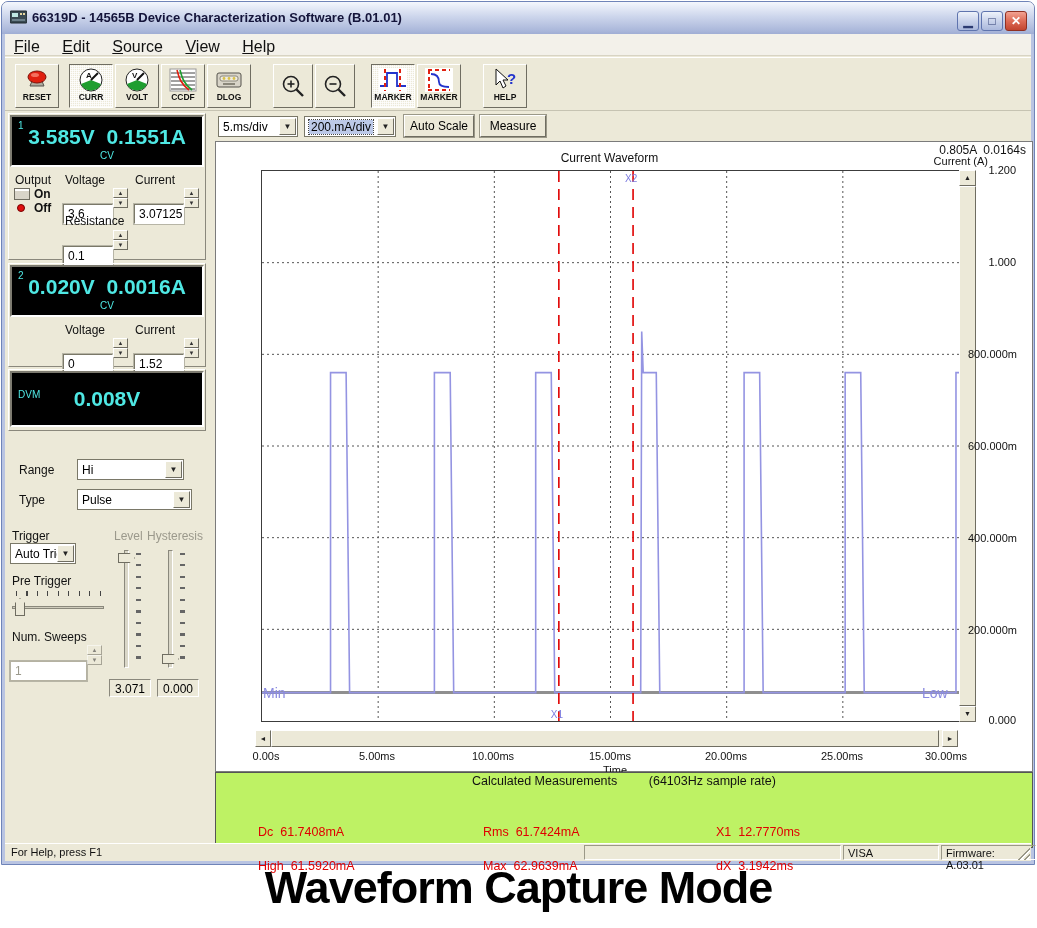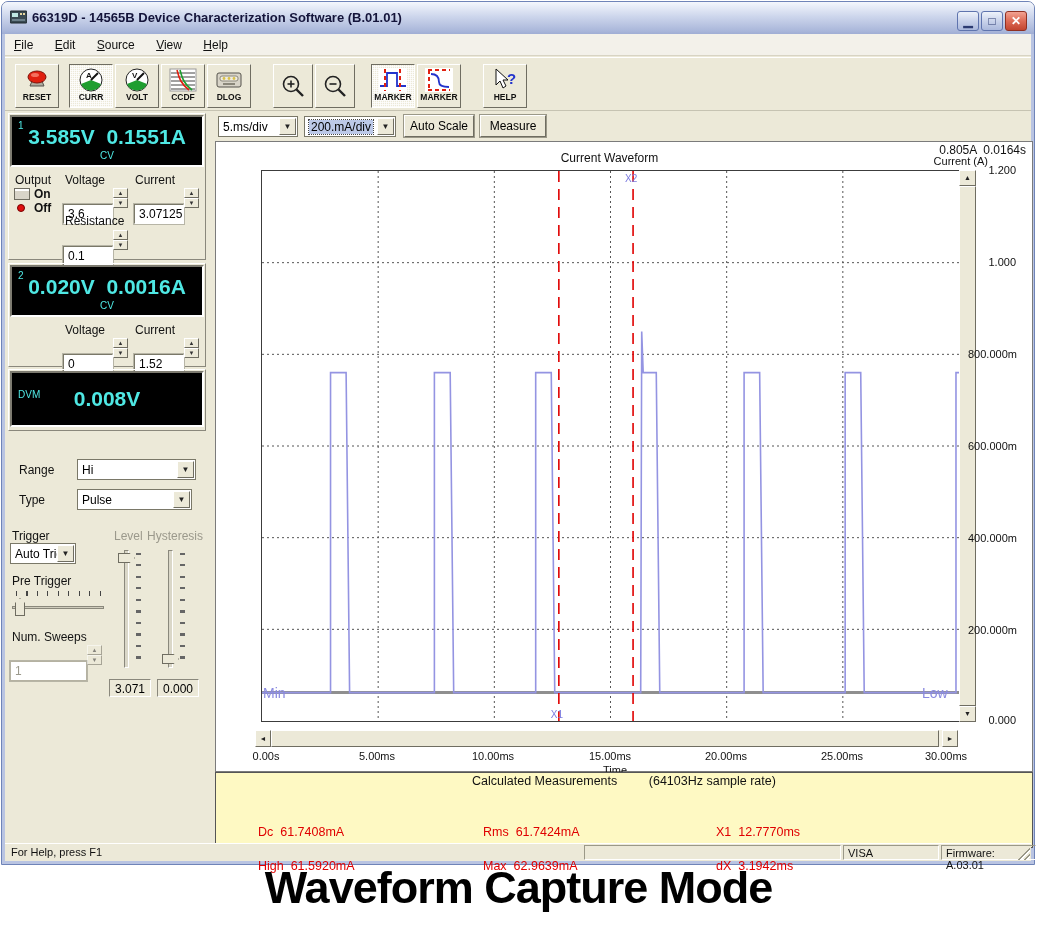--- a/index.html
+++ b/index.html
@@ -18,21 +18,21 @@
       background:linear-gradient(#eef2fa,#c6d0e9 55%,#aab8dc); text-align:center; line-height:18px;
       font-size:12px; color:#2c3b72; font-weight:bold; }
   #btn-min { left:955px; } #btn-max { left:979px; }
   #btn-close { left:1003px; background:linear-gradient(#f2a292,#dd6a55 50%,#c2442f); border-color:#903022; color:#fff; }
   .frame-edge { position:absolute; background:#b9c4e2; }
   #edge-l { left:0; top:32px; bottom:0; width:3px; }
   #edge-r { right:0; top:32px; bottom:0; width:3px; }
   #edge-b { left:0; bottom:0; right:0; height:3px; }
 
   #menubar { position:absolute; left:3px; right:3px; top:32px; height:22px; background:#f3f1ea;
-      border-bottom:1px solid #d8d4c4; font-size:12px; color:#111; }
+      border-bottom:1px solid #d8d4c4; font-size:16px; color:#111; }
   .menu-item { display:inline-block; padding:4px 9px 3px 9px; }
   .menu-item::first-letter { text-decoration:underline; }
 
   
   #toolbar { position:absolute; left:3px; right:3px; top:55px; height:54px; background:#ece9d8;
       border-top:1px solid #fff; border-bottom:1px solid #c6c3b2; }
   .tool-btn { position:absolute; top:6px; width:44px; height:44px; background:#ece9d8;
       border:1px solid; border-color:#fff #6f6d61 #6f6d61 #fff; text-align:center;
       font-size:8.5px; font-weight:bold; color:#111; }
   .tool-btn .ic { display:block; margin:3px auto 0 auto; width:28px; height:24px; }
@@ -81,21 +81,21 @@
   .xtick { position:absolute; top:608px; transform:translateX(-50%); font-size:11px; color:#111; white-space:nowrap; }
   #x-title { position:absolute; left:399px; top:622px; transform:translateX(-50%); font-size:11px; color:#111; }
   .mklabel { position:absolute; font-size:10px; color:#7c7ce0; }
   .annlabel { position:absolute; font-size:14px; color:#8a8ae0; }
   
   .sb-btn { position:absolute; background:#ece9d8; border:1px solid; border-color:#fff #6f6d61 #6f6d61 #fff;
       font-size:7px; color:#222; text-align:center; }
   .sb-track { position:absolute; background:#f3f1e4; }
   .sb-thumb { position:absolute; background:#ece9d8; border:1px solid; border-color:#fff #6f6d61 #6f6d61 #fff; }
   
-  #measbox { position:absolute; left:213px; top:770px; width:818px; height:76px; background:#fef9c3; border:1px solid #555; }
+  #measbox { position:absolute; left:213px; top:770px; width:818px; height:76px; background:#bef264; border:1px solid #555; }
   #meas-head { position:absolute; left:0; right:0; top:1px; text-align:center; font-size:12.5px; color:#111; }
   #meas-head span { margin:0 14px; }
   .meas-col { position:absolute; top:17px; font-size:12.5px; color:#e00000; line-height:17px; white-space:pre; }
 
   
   #statusbar { position:absolute; left:3px; right:3px; bottom:3px; height:18px; background:#ece9d8; border-top:1px solid #fff; }
   .status-panel { position:absolute; top:1px; height:15px; font-size:11px; color:#111; padding:1px 4px 0 4px; }
   .status-panel.sunken { border:1px solid; border-color:#9a9888 #fff #fff #9a9888; }
   #grip { position:absolute; right:1px; bottom:1px; width:13px; height:13px;
       background:linear-gradient(135deg,transparent 0 50%,#9a9888 50% 58%,#fff 58% 66%,transparent 66% 74%,#9a9888 74% 82%,#fff 82% 90%,transparent 90%); }
@@ -280,21 +280,21 @@
         <div class="dn">▼</div>
       </div>
 
     <div class="raised" style="position:absolute;left:6px;top:367px;width:198px;height:62px"></div>
     <div class="lcd" style="left:8px;top:369px;width:194px;height:56px">
       <span class="chnum" style="top:16px">DVM</span>
       <div class="big" style="top:14px">0.008V</div>
     </div>
 
     <span class="lbl" style="left:17px;top:461px">Range</span>
-    <div class="combo" style="left:75px;top:457px;width:119px">
+    <div class="combo" style="left:75px;top:457px;width:107px">
       <span class="val">Hi</span>
       <span class="drop">▼</span>
     </div>
     <span class="lbl" style="left:17px;top:491px">Type</span>
     <div class="combo" style="left:75px;top:487px;width:115px">
       <span class="val">Pulse</span>
       <span class="drop">▼</span>
     </div>
 
     <span class="lbl" style="left:10px;top:527px">Trigger</span>

